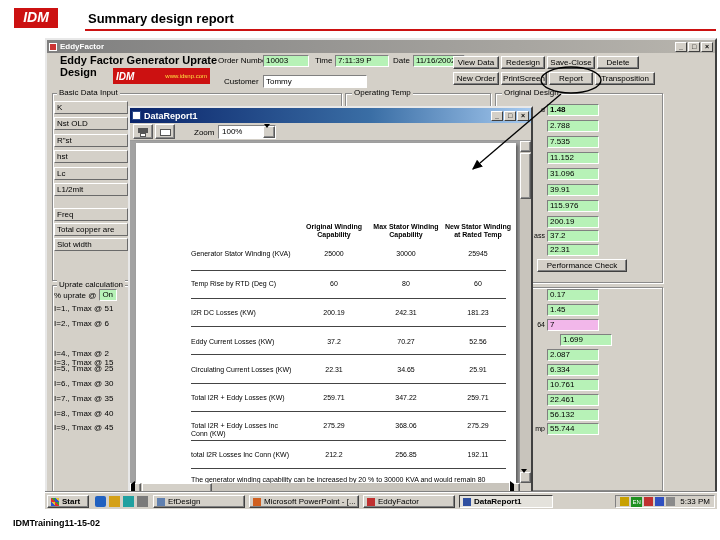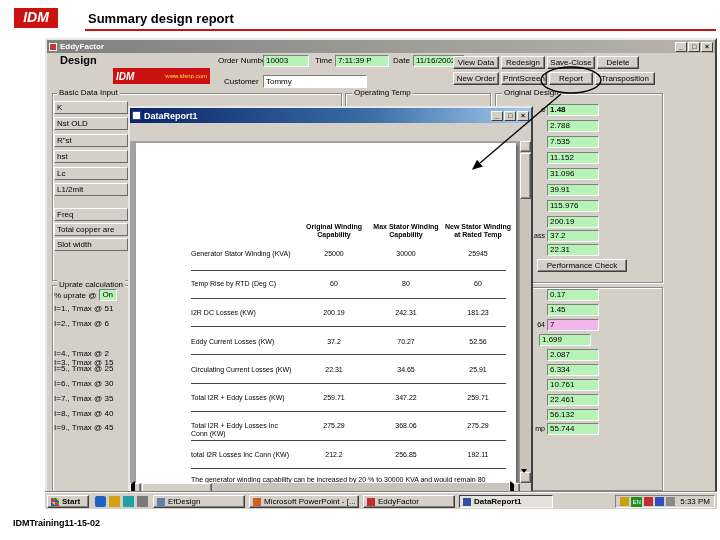--- a/index.html
+++ b/index.html
@@ -55,20 +55,21 @@
     <span style="margin-left:auto;display:flex;">
       <span class="wbtn">_</span>
       <span class="wbtn">□</span>
       <span class="wbtn">×</span>
     </span>
   </div>
 
   <div class="wincontent">
 
     <div class="abs" style="left:13px;top:1px;font-size:11px;font-weight:bold;line-height:12px;">
+      <div>Eddy Factor Generator Uprate</div>
       <div>Design</div>
     </div>
     <div class="abs" style="left:66px;top:15px;width:97px;height:16px;background:#cc1111;display:flex;align-items:center;padding:0 3px;">
       <span style="color:#fff;font-style:italic;font-weight:bold;font-size:10px;">IDM</span>
       <span style="color:#ffe040;font-size:6px;margin-left:auto;">www.idsnp.com</span>
     </div>
 
     <div class="abs lbl" style="left:171px;top:3px;">Order Number</div>
     <div class="abs gfield" style="left:216px;top:2px;width:46px;">10003</div>
     <div class="abs lbl" style="left:268px;top:3px;">Time</div>
@@ -132,40 +133,54 @@
     <div class="abs gfield" style="left:500px;top:163px;width:52px;">200.19</div>
     <div class="abs rlbl" style="left:466px;top:179px;width:32px;">ass</div>
     <div class="abs gfield" style="left:500px;top:177px;width:52px;">37.2</div>
     <div class="abs gfield" style="left:500px;top:191px;width:52px;">22.31</div>
     <div class="abs btn" style="left:490px;top:206px;width:90px;">Performance Check</div>
 
     <div class="abs gfield" style="left:500px;top:236px;width:52px;">0.17</div>
     <div class="abs gfield" style="left:500px;top:251px;width:52px;">1.45</div>
     <div class="abs rlbl" style="left:466px;top:268px;width:32px;">64</div>
     <div class="abs pfield" style="left:500px;top:266px;width:52px;">7</div>
-    <div class="abs gfield" style="left:492px;top:281px;width:52px;">1.699</div>
+    <div class="abs gfield" style="left:513px;top:281px;width:52px;">1.699</div>
     <div class="abs gfield" style="left:500px;top:296px;width:52px;">2.087</div>
     <div class="abs gfield" style="left:500px;top:311px;width:52px;">6.334</div>
     <div class="abs gfield" style="left:500px;top:326px;width:52px;">10.761</div>
     <div class="abs gfield" style="left:500px;top:341px;width:52px;">22.461</div>
     <div class="abs gfield" style="left:500px;top:356px;width:52px;">56.132</div>
     <div class="abs rlbl" style="left:466px;top:372px;width:32px;">mp</div>
     <div class="abs gfield" style="left:500px;top:370px;width:52px;">55.744</div>
 
     <div class="abs report">
       <div class="titlebar-blue">
         <span style="display:inline-block;width:9px;height:9px;background:#fff;border:1px solid #2a4a8a;margin-right:3px;"></span>
         <span>DataReport1</span>
         <span style="margin-left:auto;display:flex;">
           <span class="wbtn">_</span>
           <span class="wbtn">□</span>
           <span class="wbtn">×</span>
         </span>
       </div>
 
+      <div class="abs" style="left:0;top:15px;right:0;height:18px;background:#d4d0c8;border-bottom:1px solid #9a9a9a;">
+        <div class="abs raised" style="left:3px;top:1px;width:20px;height:15px;">
+          <div style="position:absolute;left:4px;top:3px;width:10px;height:5px;background:#555;"></div>
+          <div style="position:absolute;left:6px;top:8px;width:6px;height:4px;background:#fff;border:1px solid #555;"></div>
+        </div>
+        <div class="abs raised" style="left:25px;top:1px;width:20px;height:15px;">
+          <div style="position:absolute;left:4px;top:4px;width:11px;height:7px;background:#fff;border:1px solid #555;"></div>
+        </div>
+        <div class="abs lbl" style="left:64px;top:5px;">Zoom</div>
+        <div class="abs sunken" style="left:88px;top:2px;width:58px;height:14px;background:#fff;font-size:8px;line-height:12px;padding-left:3px;">
+          <span>100%</span>
+          <span class="raised" style="position:absolute;right:0;top:0;width:12px;height:12px;"><span class="tri-down" style="margin-top:4px;"></span></span>
+        </div>
+      </div>
 
       <div class="abs" style="left:0;top:33px;right:0;bottom:0;background:#a2a2a2;overflow:hidden;">
 
         <div class="abs" style="left:6px;top:2px;width:380px;height:340px;background:#fff;box-shadow:2px 2px 3px rgba(0,0,0,.45);overflow:hidden;">
 
           <div class="colhead" style="left:163px;top:80px;">Original Winding Capability</div>
           <div class="colhead" style="left:235px;top:80px;">Max Stator Winding Capability</div>
           <div class="colhead" style="left:307px;top:80px;">New Stator Winding at Rated Temp</div>
 
           <div class="rrow-label" style="top:107px;">Generator Stator Winding (KVA)</div>

